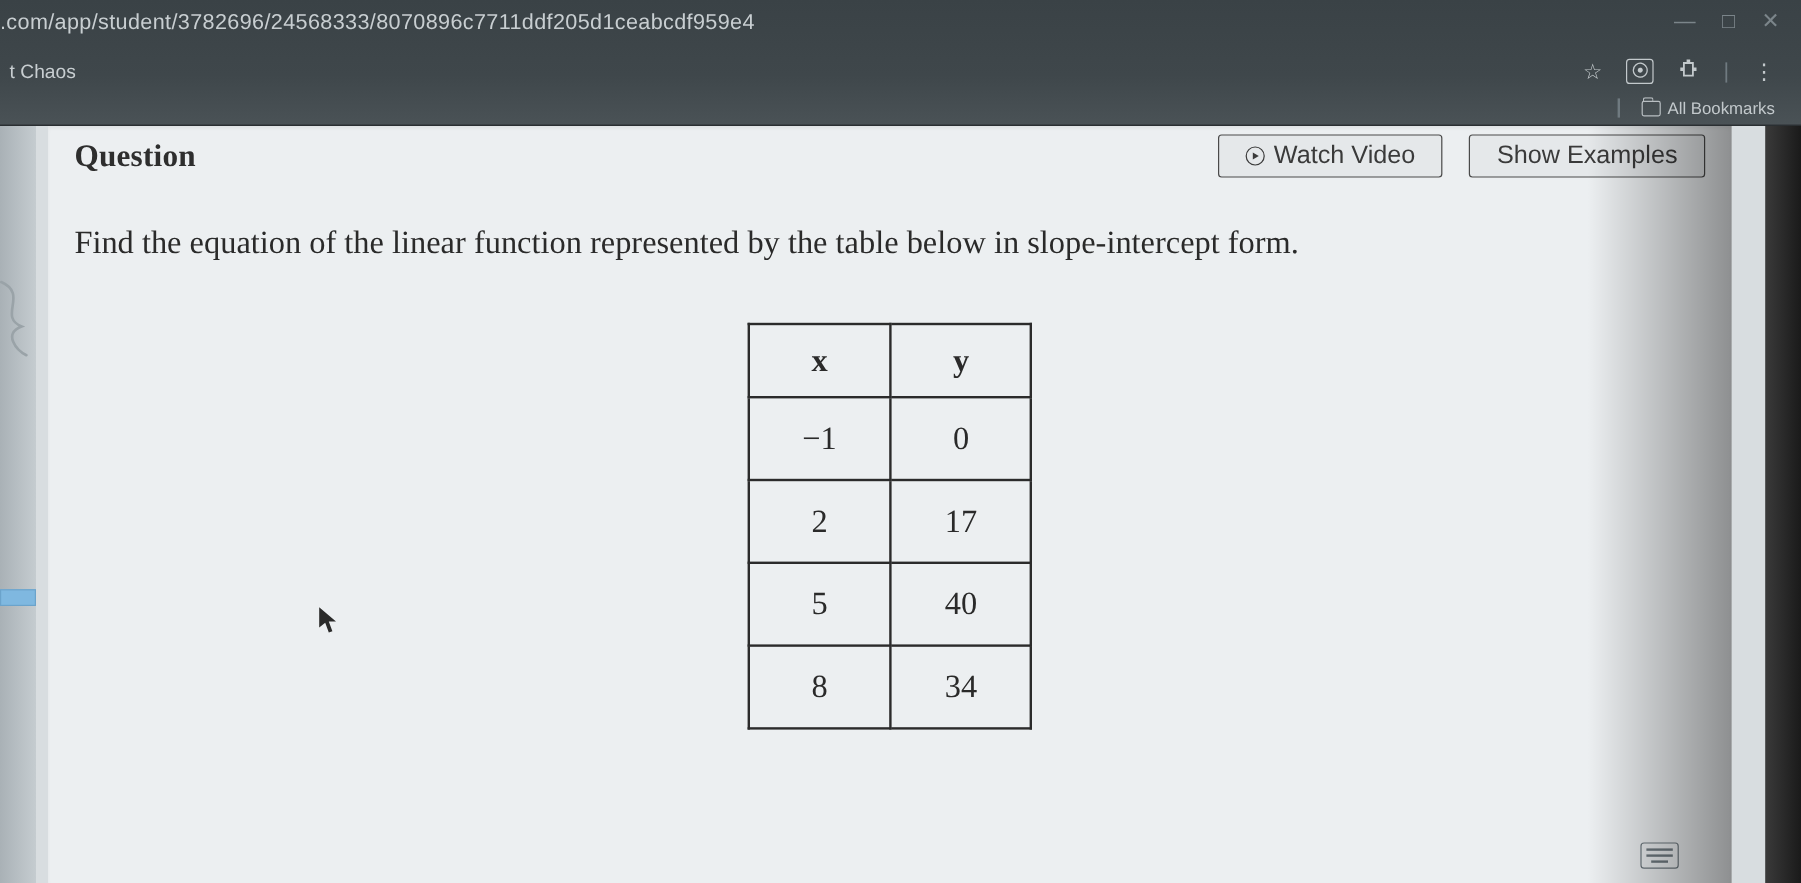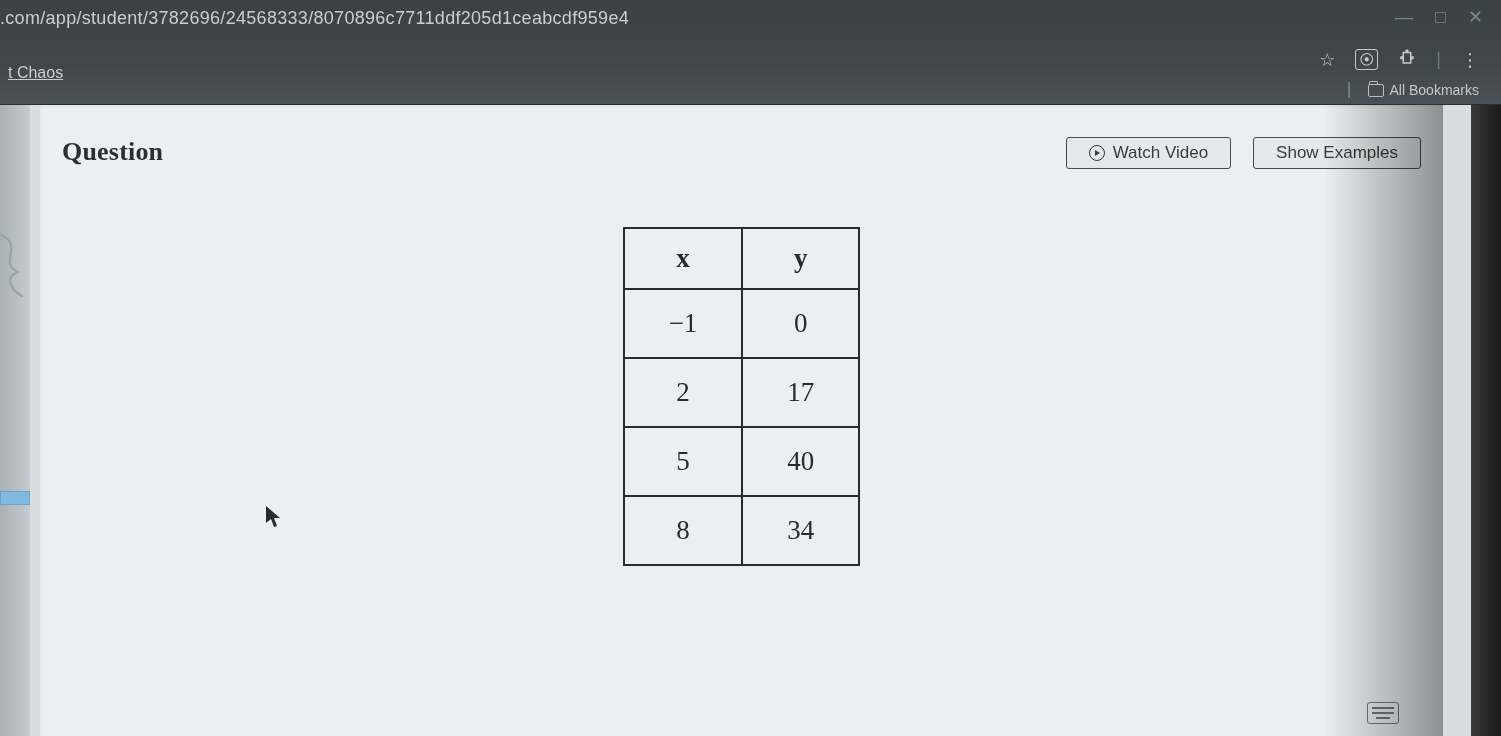--- a/index.html
+++ b/index.html
@@ -28,26 +28,25 @@
       position: absolute;
       top: 8px;
       left: 0;
       color: #c8ced1;
       font-size: 18px;
       font-family: "Segoe UI", Arial, sans-serif;
       letter-spacing: 0.3px;
     }
     .tab-item {
       position: absolute;
-      top: 60px;
+      top: 48px;
       left: 0;
       color: #c8ced1;
       font-size: 16px;
       padding: 4px 8px;
-      text-decoration: underline;
     }
     .window-ctrls {
       position: absolute;
       top: 6px;
       right: 18px;
       display: flex;
       gap: 22px;
       align-items: center;
     }
     .window-ctrls span { color: #7b858a; font-size: 18px; }
@@ -118,38 +117,37 @@
       background: linear-gradient(90deg, rgba(0,0,0,0), rgba(0,0,0,0.4));
       pointer-events:none;
     }
     .far-right-dark {
       width: 30px;
       background: linear-gradient(90deg,#3a3a3a,#1a1a1a);
     }
     
     .q-header {
       display: flex;
-      align-items: flex-start;
+      align-items: center;
       padding: 4px 22px 0 22px;
       height: 46px;
-      margin-top: 28px;
     }
     .q-title {
       font-family: Georgia, "Times New Roman", serif;
       font-weight: 700;
       font-size: 26px;
       color: #2e2e2e;
       flex: 1;
       letter-spacing: 0.2px;
     }
     .action-pill {
       border: 1px solid #4a4a4a;
       border-radius: 3px;
       padding: 5px 22px;
-      font-size: 17px;
+      font-size: 21px;
       color: #3a3a3a;
       background: #e5e8ea;
       margin-left: 22px;
       display:flex; align-items:center; gap:8px;
       cursor: pointer;
       white-space: nowrap;
       font-family: "Segoe UI", Arial, sans-serif;
     }
     .play-ring {
       width: 16px; height: 16px; border: 1.8px solid #3a3a3a; border-radius: 50%;
@@ -271,20 +269,21 @@
         <div class="action-pill">
           <span class="play-ring"></span>
           <span>Watch Video</span>
         </div>
 
         <div class="action-pill">
           <span>Show Examples</span>
         </div>
       </div>
 
+      <div class="prompt">Find the equation of the linear function represented by the table below in slope-intercept form.</div>
 
       <div class="table-wrap">
         <table class="data">
           <thead>
             <tr>
               <th>x</th>
               <th>y</th>
             </tr>
           </thead>
           <tbody>

